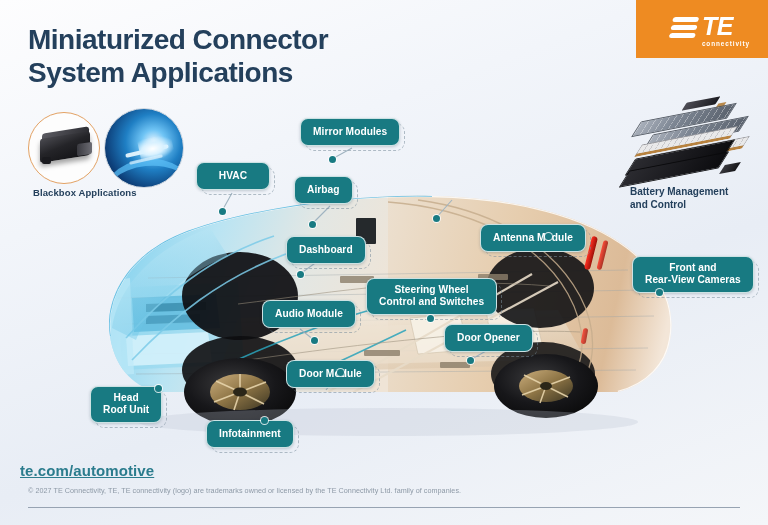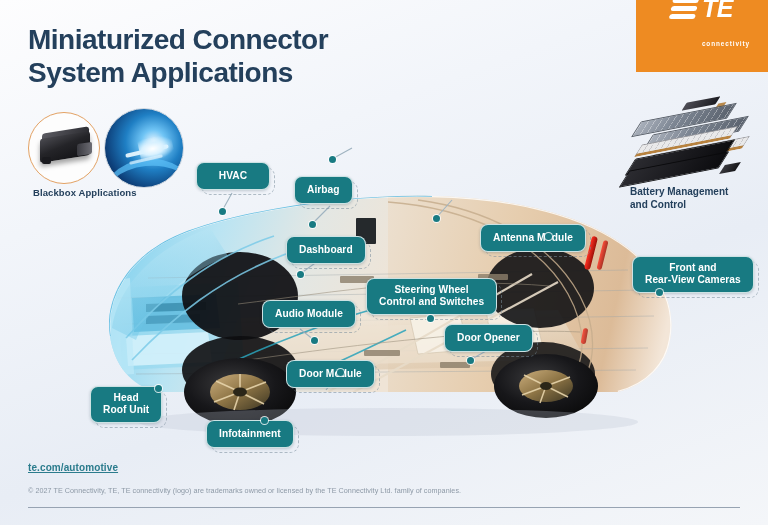--- a/index.html
+++ b/index.html
@@ -16,23 +16,23 @@
   #title {
     position: absolute; left: 28px; top: 24px;
     font-size: 28px; line-height: 1.17; font-weight: bold;
     color: #24405c; letter-spacing: -0.5px;
     white-space: pre-line;
   }
 
   
   #logo-block {
     position: absolute; right: 0; top: 0;
-    width: 132px; height: 72px;
+    width: 132px; height: 58px;
     background: #ee8b22;
-    display: flex; align-items: flex-start; justify-content: center;
+    display: flex; align-items: center; justify-content: center;
   }
   #logo-inner { display: flex; align-items: flex-end; gap: 5px; transform: translateY(-2px); }
   #logo-bars { display: flex; flex-direction: column; gap: 3px; transform: skewX(-12deg); }
   #logo-bars i { display: block; background: #fff; border-radius: 5px; height: 5px; }
   #logo-bars i:nth-child(1) { width: 26px; }
   #logo-bars i:nth-child(2) { width: 26px; }
   #logo-bars i:nth-child(3) { width: 26px; }
   #logo-te {
     font-size: 25px; font-weight: bold; color: #fff;
     font-style: italic; letter-spacing: -0.5px; line-height: 0.85;
@@ -172,22 +172,22 @@
   .callout.two-line .chip { padding: 5px 12px; }
   .leader { position: absolute; pointer-events: none; overflow: visible; }
   .leader line { stroke: #9fb3c0; stroke-width: 1.1; }
   .dot {
     position: absolute; width: 7px; height: 7px; border-radius: 50%;
     background: #187a82; box-shadow: 0 0 0 1px rgba(255,255,255,.8);
   }
 
   
   #link {
-    position: absolute; left: 28px; top: 462px;
-    font-size: 10px; font-weight: bold; color: #2b7c8d; letter-spacing: .1px;
+    position: absolute; left: 20px; top: 462px;
+    font-size: 15px; font-weight: bold; color: #2b7c8d; letter-spacing: .1px;
   }
   #legal {
     position: absolute; left: 28px; top: 486px;
     font-size: 7.2px; color: #8d99a6; letter-spacing: .05px;
   }
   #rule {
     position: absolute; left: 28px; right: 28px; top: 507px;
     height: 1px; background: #97a3b2;
   }
 </style>
@@ -402,20 +402,24 @@
     <line x1="530" y1="249" x2="548" y2="236"></line>
     <line x1="684" y1="283" x2="660" y2="292"></line>
     <line x1="418" y1="305" x2="430" y2="318"></line>
     <line x1="300" y1="329" x2="314" y2="340"></line>
     <line x1="486" y1="351" x2="470" y2="360"></line>
     <line x1="326" y1="390" x2="340" y2="372"></line>
     <line x1="140" y1="400" x2="158" y2="388"></line>
     <line x1="248" y1="432" x2="264" y2="420"></line>
   </svg>
 
+  <div class="callout" style="left:300px;top:118px">
+    <div class="ghost"></div>
+    <div class="chip">Mirror Modules</div>
+  </div>
   <div class="dot" style="left:329px;top:156px"></div>
 
   <div class="callout" style="left:196px;top:162px">
     <div class="ghost"></div>
     <div class="chip" style="min-width:74px">HVAC</div>
   </div>
   <div class="dot" style="left:219px;top:208px"></div>
 
   <div class="callout" style="left:294px;top:176px">
     <div class="ghost"></div>

